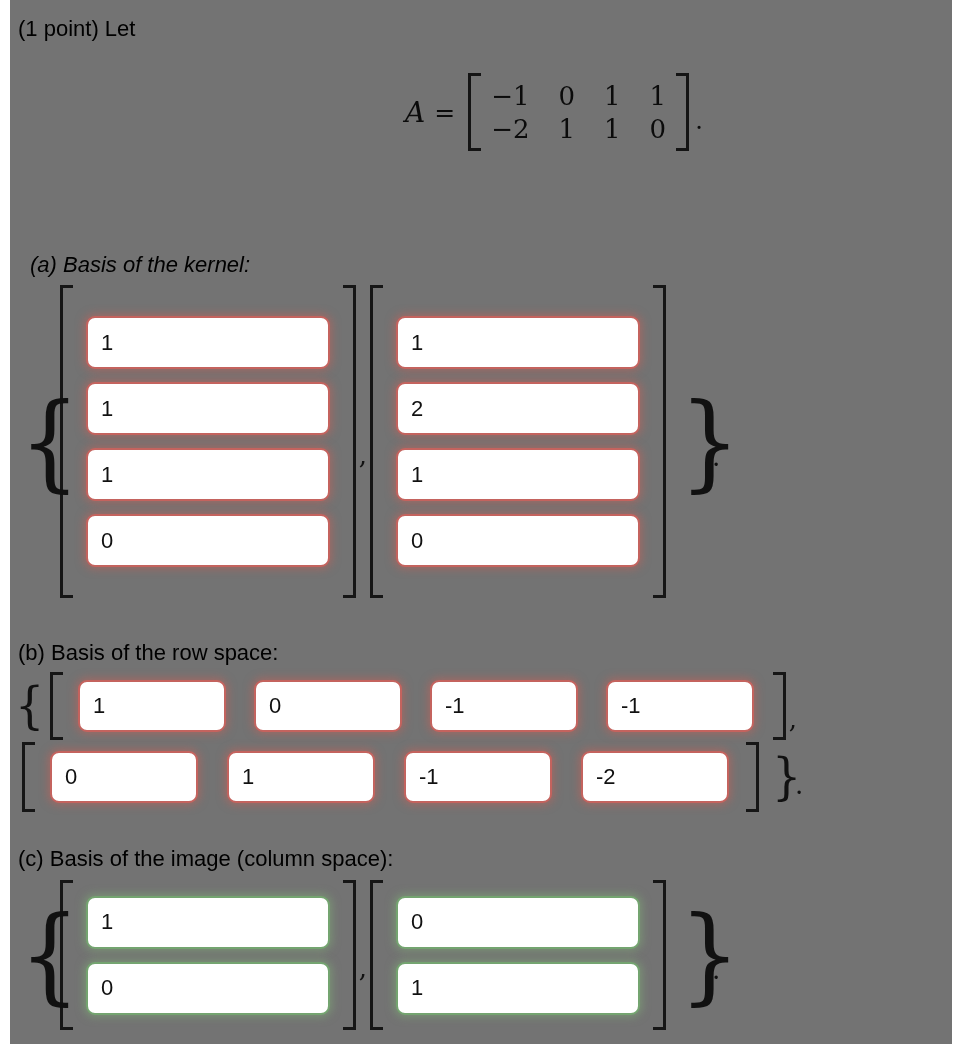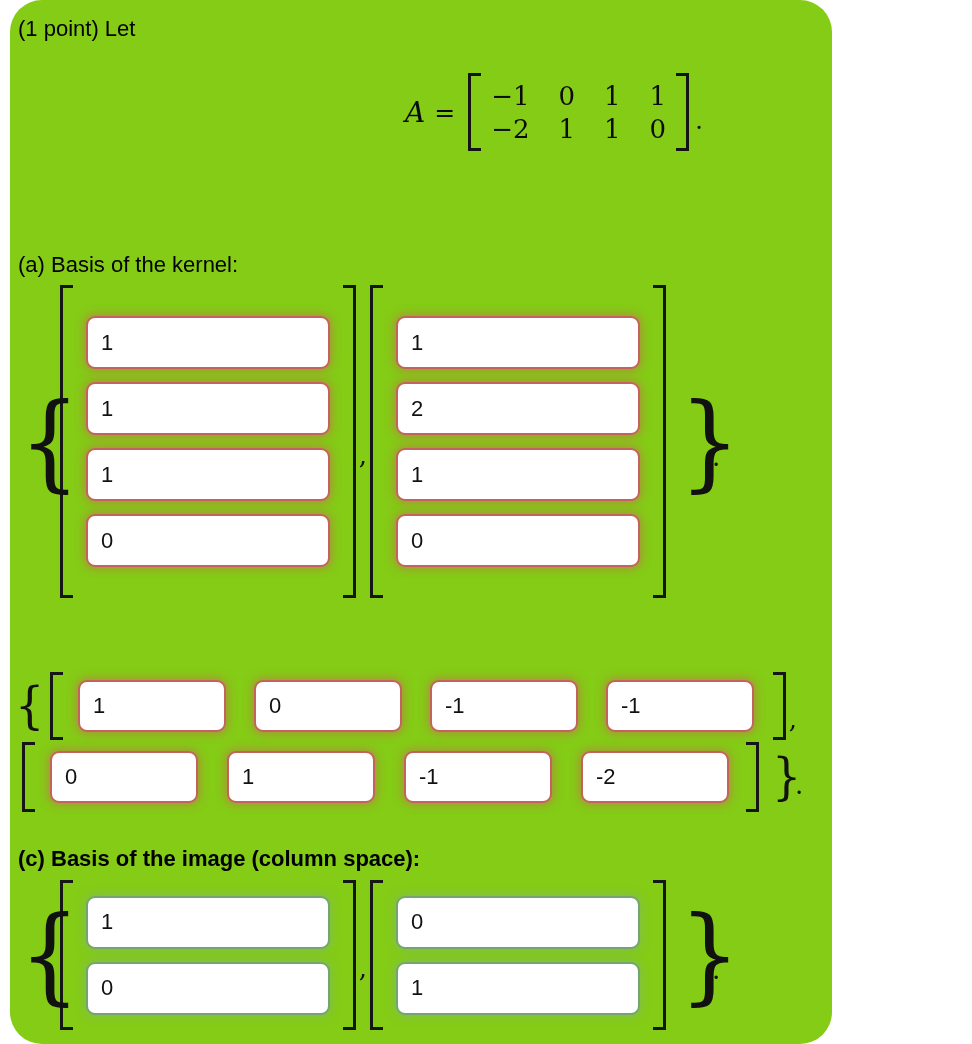--- a/index.html
+++ b/index.html
@@ -1,23 +1,22 @@
 <!DOCTYPE html>
 <html><head>
 <meta charset="utf-8">
 <style>
   html,body{margin:0;padding:0;}
   body{
     width:972px;height:1044px;position:relative;background:#ffffff;
     font-family:"Liberation Sans", sans-serif;color:#0b0b0b;overflow:hidden;
   }
   .page{
-    position:absolute;left:10px;top:0;width:822px;height:1044px;
-    background:#84cc16;
-    border-radius:32px;
+    position:absolute;left:10px;top:0;width:942px;height:1044px;
+    background:#737373;
   }
   .abs{position:absolute;}
   .label{font-size:22px;line-height:1.2;color:#000;}
   
   .equation{display:flex;align-items:center;height:80px;}
   .mvar{font-family:"DejaVu Serif",serif;font-style:italic;font-size:28px;}
   .meq{font-family:"DejaVu Serif",serif;font-size:25px;margin:0 13px 0 9px;}
   .mbrack{width:13px;height:78px;box-sizing:border-box;}
   .mbl{border-left:3px solid #141414;border-top:3px solid #141414;border-bottom:3px solid #141414;}
   .mbr{border-right:3px solid #141414;border-top:3px solid #141414;border-bottom:3px solid #141414;}
@@ -81,21 +80,21 @@
       <span class="mcell">−2</span>
       <span class="mcell">1</span>
       <span class="mcell">1</span>
       <span class="mcell">0</span>
     </span>
     <span class="mbrack mbr"></span>
     <span class="mdot">.</span>
   </div>
 
 
-  <div class="abs label" style="left:8px;top:252px;">(a) Basis of the kernel:</div>
+  <div class="abs label" style="left:20px;top:252px;font-style:italic;">(a) Basis of the kernel:</div>
 
   <div class="abs set-row" style="left:8px;top:285px;height:313px;">
     <span class="brace big">{</span>
     <div class="vec mlead">
       <span class="sqb sqb-l"></span>
       <div class="fields">
         <input class="box colw red" value="1" style="">
         <input class="box colw red" value="1" style="">
         <input class="box colw red" value="1" style="">
         <input class="box colw red" value="0" style="">
@@ -110,20 +109,21 @@
         <input class="box colw red" value="2" style="">
         <input class="box colw red" value="1" style="">
         <input class="box colw red" value="0" style="">
       </div>
       <span class="sqb sqb-r"></span>
     </div>
     <span class="brace big mlead">}</span>
     <span class="sep dot">.</span>
   </div>
 
+  <div class="abs label" style="left:8px;top:640px;">(b) Basis of the row space:</div>
 
   <div class="abs b-row" style="left:4px;top:672px;">
     <span class="brace small">{</span>
     <span class="sqb sqb-l" style="margin-left:14px;"></span>
     <div class="hfields g28">
       <input class="box roww red" value="1" style="">
       <input class="box roww red" value="0" style="">
       <input class="box roww red" value="-1" style="">
       <input class="box roww red" value="-1" style="">
     </div>
@@ -137,21 +137,21 @@
       <input class="box roww red" value="0" style="">
       <input class="box roww red" value="1" style="">
       <input class="box roww red" value="-1" style="">
       <input class="box roww red" value="-2" style="">
     </div>
     <span class="sqb sqb-r" style="margin-left:2px;"></span>
     <span class="brace small" style="margin-left:12px;">}</span>
     <span class="sep dot-b">.</span>
   </div>
 
-  <div class="abs label" style="left:8px;top:846px;font-weight:bold;">(c) Basis of the image (column space):</div>
+  <div class="abs label" style="left:8px;top:846px;">(c) Basis of the image (column space):</div>
 
   <div class="abs set-row" style="left:8px;top:880px;height:150px;">
     <span class="brace big">{</span>
     <div class="vec mlead">
       <span class="sqb sqb-l"></span>
       <div class="fields">
         <input class="box colw green" value="1" style="">
         <input class="box colw green" value="0" style="">
       </div>
       <span class="sqb sqb-r"></span>

